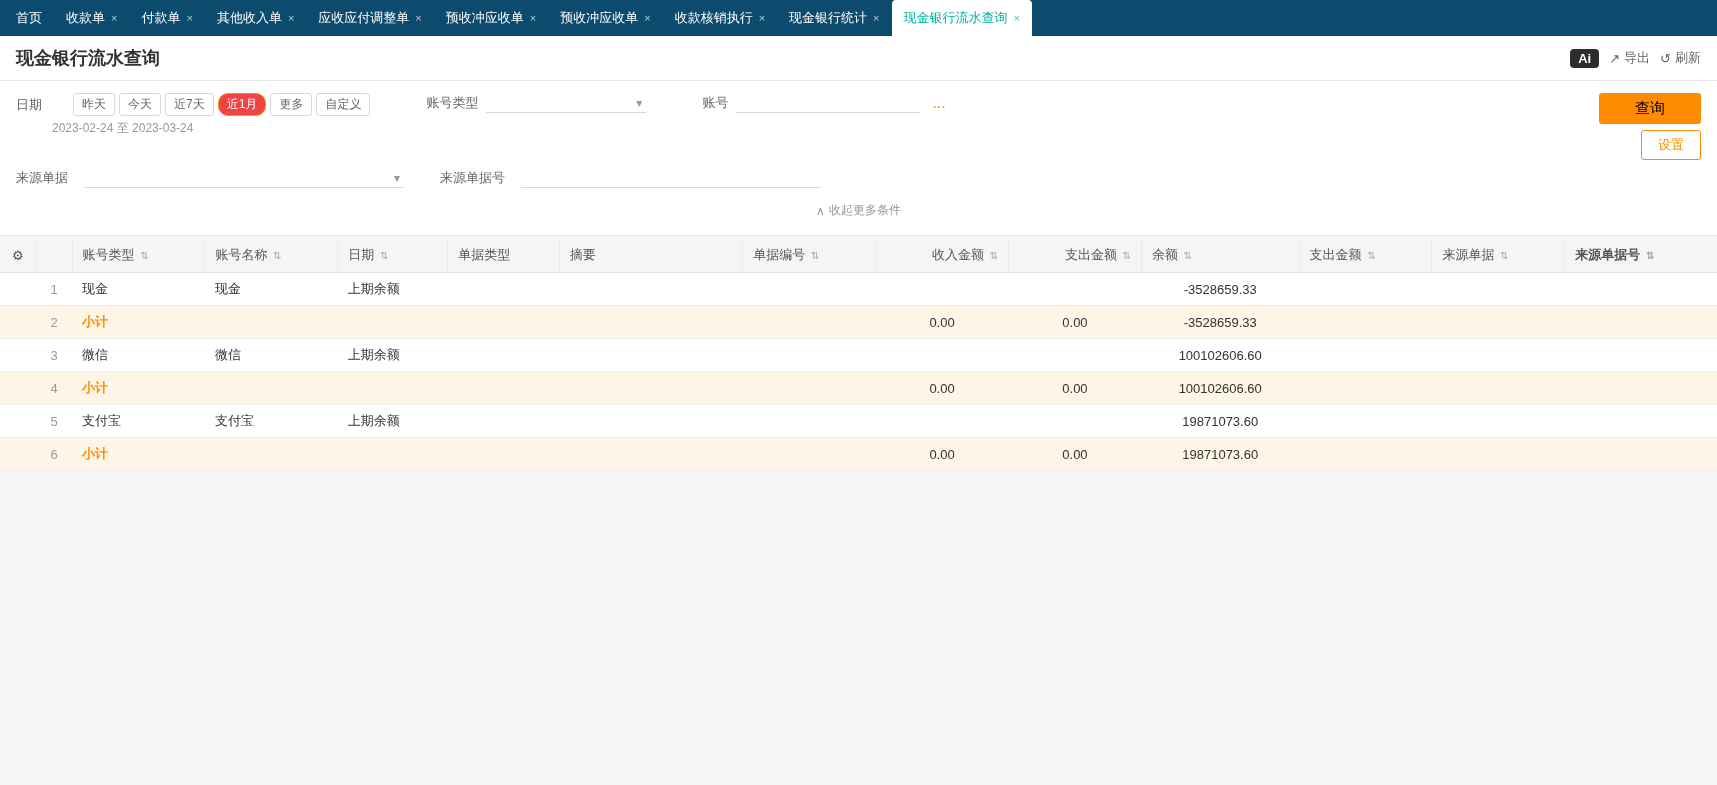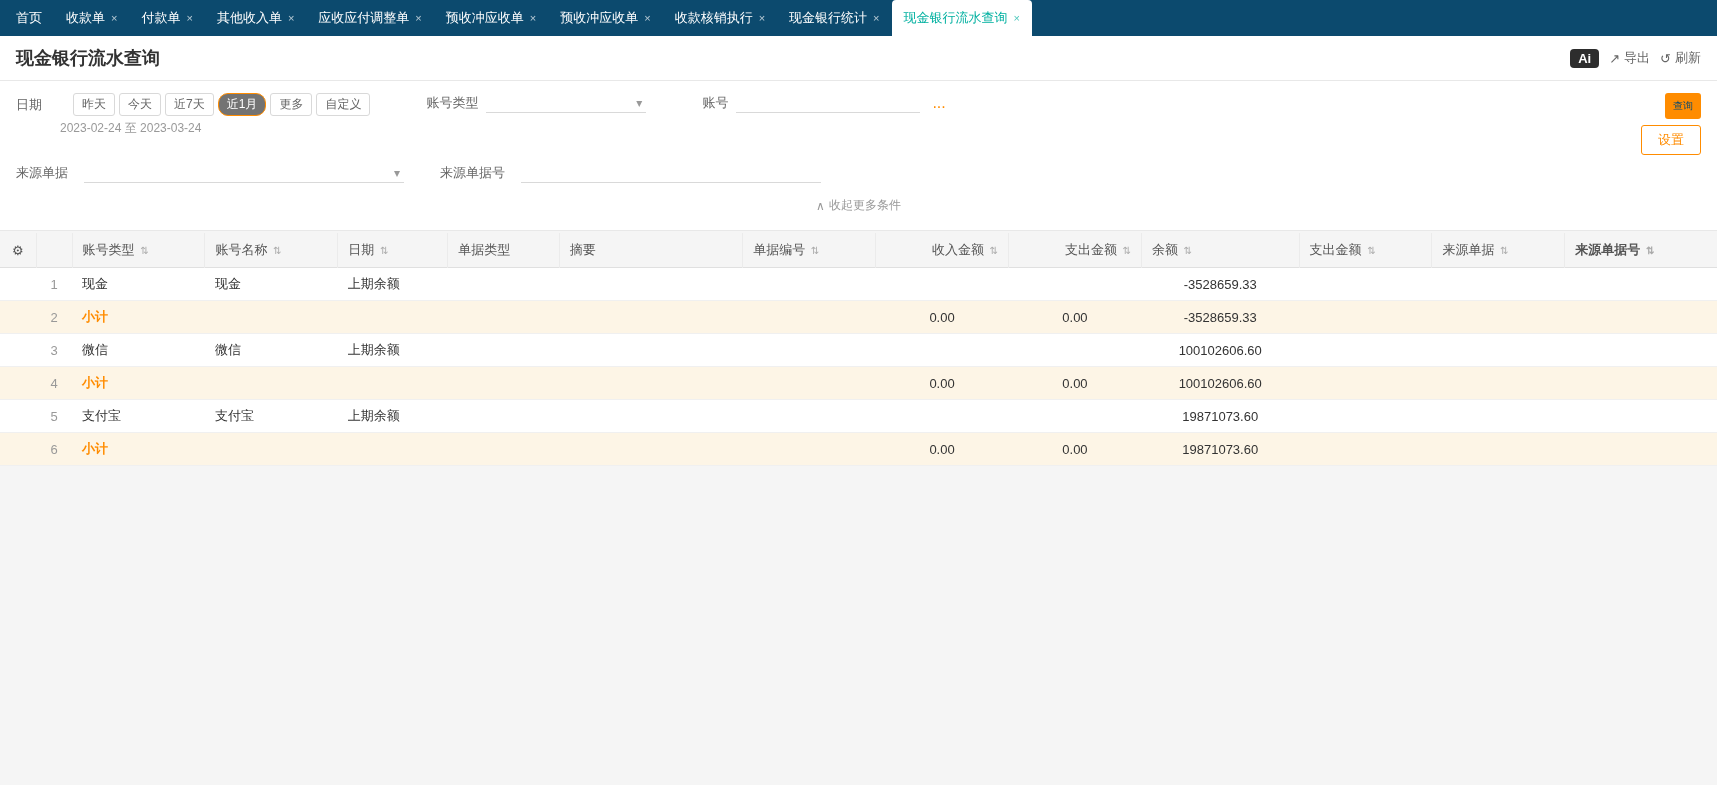--- a/index.html
+++ b/index.html
@@ -72,21 +72,21 @@
     .date-btn {
       padding: 2px 8px;
       border: 1px solid #d9d9d9;
       background: #fff;
       border-radius: 3px;
       cursor: pointer;
       font-size: 12px;
       color: #666;
     }
     .date-btn.active {
-      background: #737373;
+      background: #ef4444;
       border-color: #ff8c00;
       color: #fff;
       border-radius: 10px;
     }
     .date-range { font-size: 12px; color: #999; margin-left: 4px; }
     .filter-select {
       border: none;
       border-bottom: 1px solid #d9d9d9;
       padding: 2px 20px 2px 4px;
       font-size: 13px;
@@ -131,26 +131,26 @@
       background: transparent;
     }
     .dots-btn {
       color: #ff8c00;
       cursor: pointer;
       font-size: 16px;
       padding: 0 4px;
     }
     .btn-query {
       background: #ff8c00;
-      color: #0c4a6e;
+      color: #000000;
       border: none;
-      padding: 6px 8px;
+      padding: 6px 36px;
       border-radius: 3px;
       cursor: pointer;
-      font-size: 10px;
+      font-size: 15px;
     }
     .btn-settings {
       background: #fff;
       color: #ff8c00;
       border: 1px solid #ff8c00;
       padding: 5px 16px;
       border-radius: 3px;
       cursor: pointer;
       font-size: 13px;
     }
@@ -292,21 +292,21 @@
             <span class="filter-label">日期</span>
             <div class="date-shortcuts">
               <button class="date-btn">昨天</button>
               <button class="date-btn">今天</button>
               <button class="date-btn">近7天</button>
               <button class="date-btn active">近1月</button>
               <button class="date-btn">更多</button>
               <button class="date-btn">自定义</button>
             </div>
           </div>
-          <div style="margin-left:40px;">
+          <div style="margin-left:32px;">
             <span class="date-range">2023-02-24 至 2023-03-24</span>
           </div>
         </div>
 
         <div style="display:flex; align-items:center; gap:8px; margin-left:40px;">
           <span class="filter-label">账号类型</span>
           <div class="select-wrapper">
             <select class="filter-select">
               <option value=""></option>
             </select>

